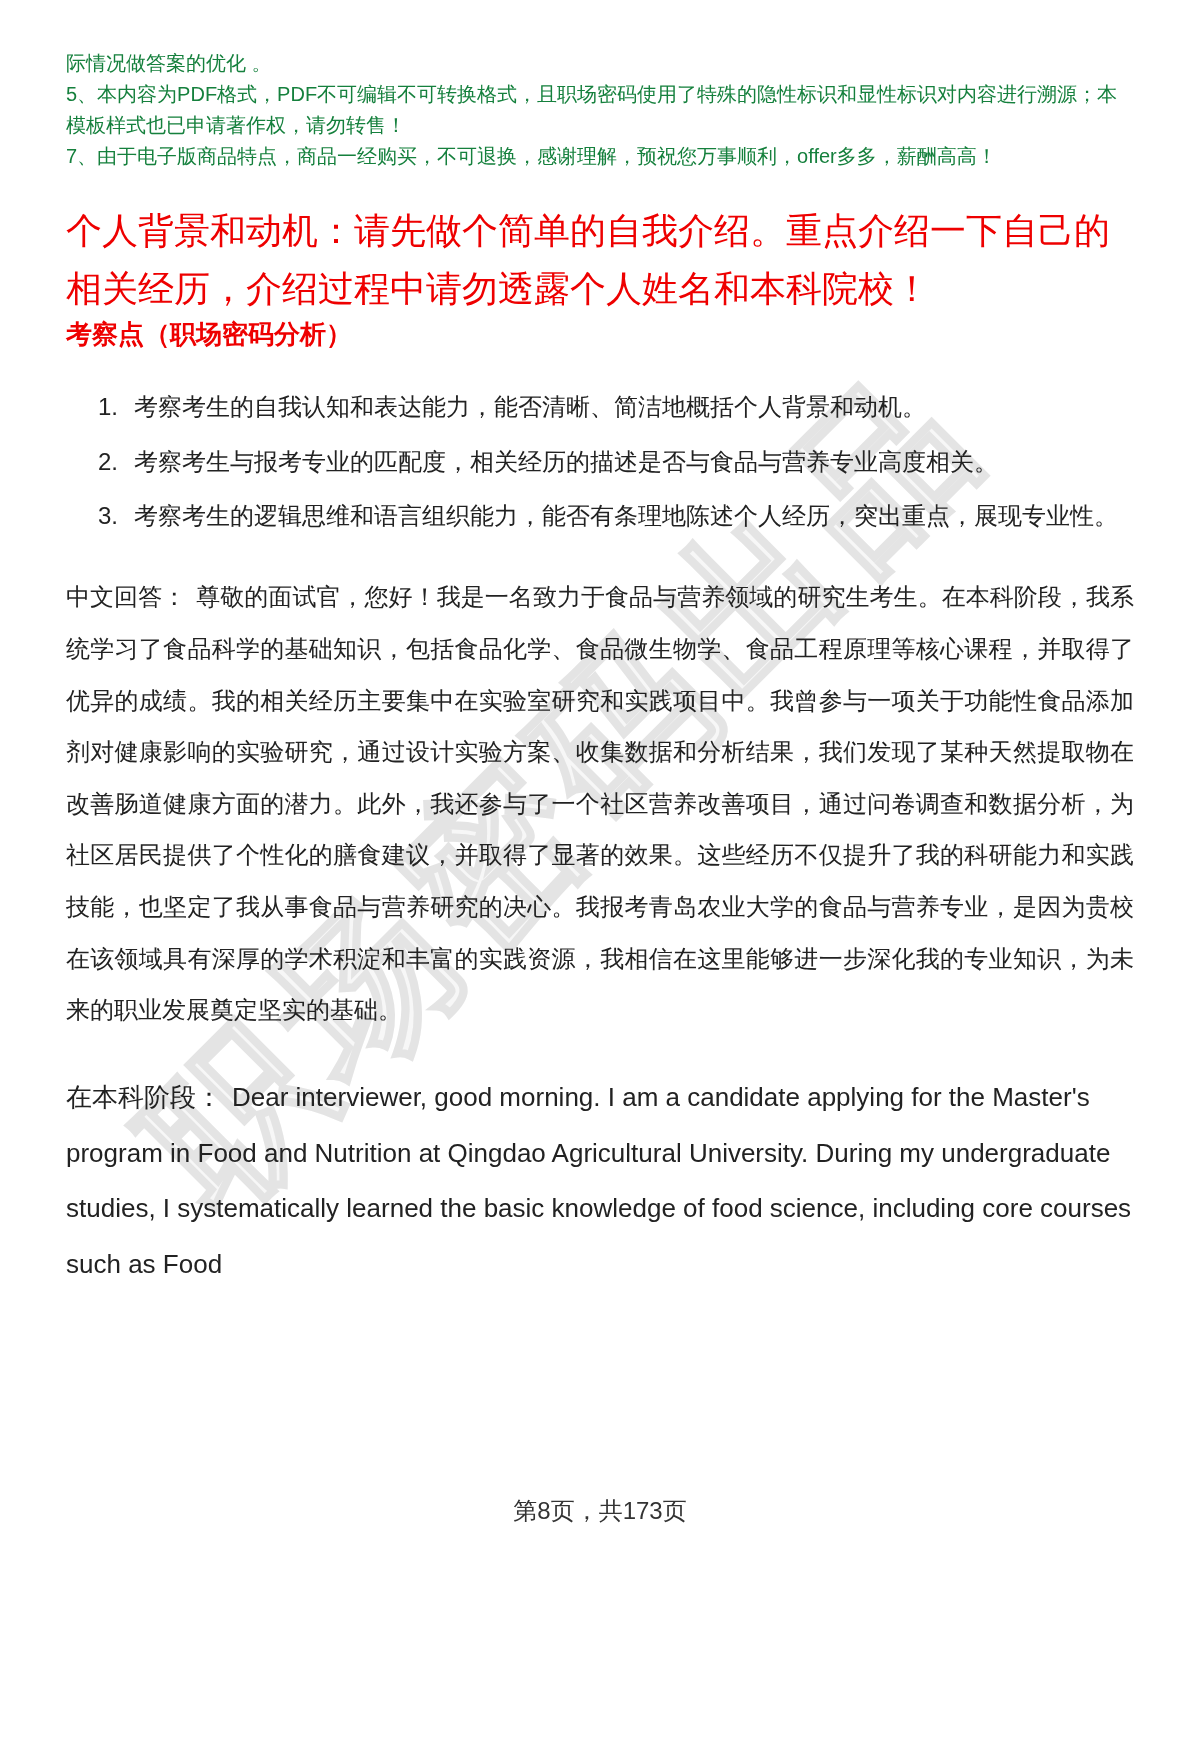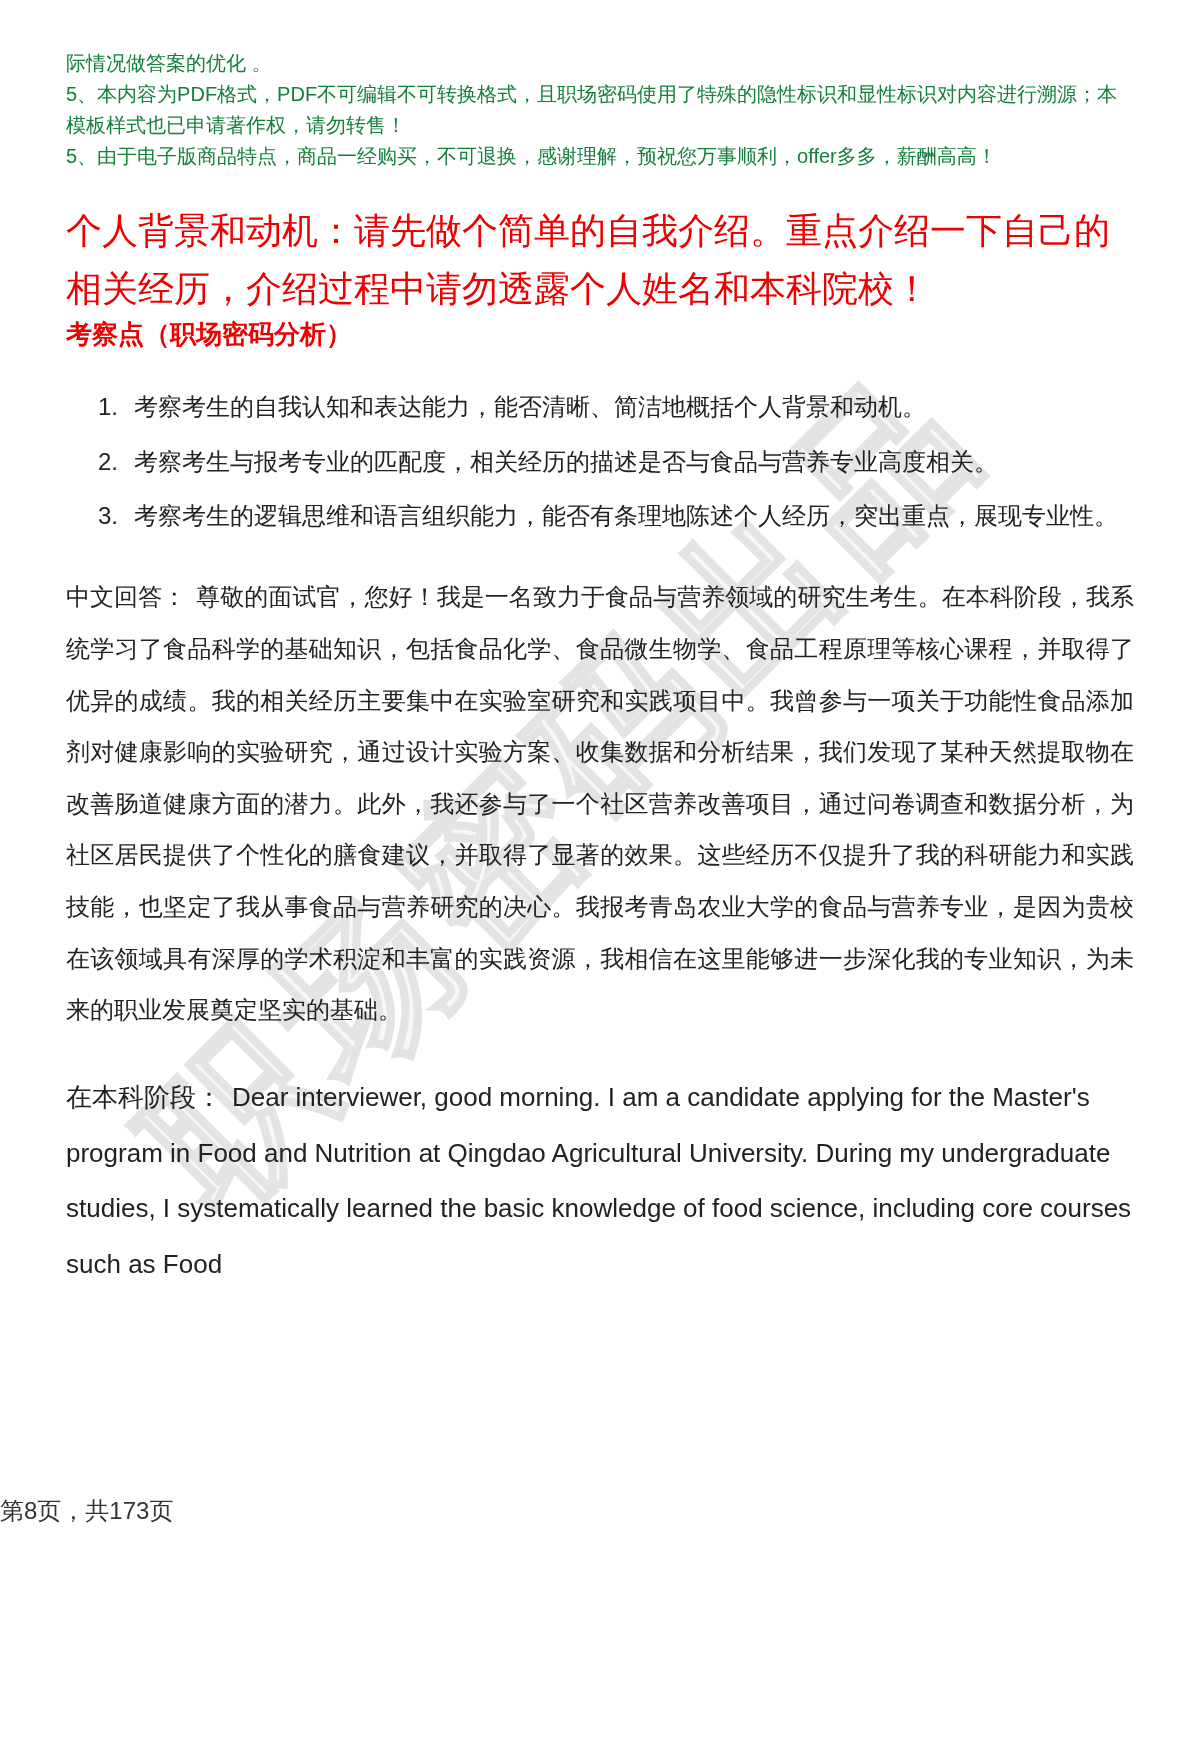--- a/index.html
+++ b/index.html
@@ -78,36 +78,36 @@
     font-size: 26px;
     line-height: 2.15;
     text-align: left;
   }
   .answer .label { margin-right: 10px; }
   .page-footer {
     position: absolute;
     top: 1495px;
     left: 0;
     width: 100%;
-    text-align: left;
+    text-align: center;
     font-size: 24px;
     color: #333333;
     z-index: 1;
   }
 </style>
 </head>
 <body>
 
 <div class="watermark">职场密码出品</div>
 
 <div class="content">
 
   <p class="note">际情况做答案的优化 。</p>
   <p class="note">5、本内容为PDF格式，PDF不可编辑不可转换格式，且职场密码使用了特殊的隐性标识和显性标识对内容进行溯源；本模板样式也已申请著作权，请勿转售！</p>
-  <p class="note">5、由于电子版商品特点，商品一经购买，不可退换，感谢理解，预祝您万事顺利，offer多多，薪酬高高！</p>
+  <p class="note">7、由于电子版商品特点，商品一经购买，不可退换，感谢理解，预祝您万事顺利，offer多多，薪酬高高！</p>
 
   <h2 class="question-heading">个人背景和动机：请先做个简单的自我介绍。重点介绍一下自己的相关经历，介绍过程中请勿透露个人姓名和本科院校！</h2>
 
   <h3 class="section-heading">考察点（职场密码分析）</h3>
 
   <ol class="exam-list">
     <li class="exam-item">
       <span class="num">1.</span>
       <span class="txt">考察考生的自我认知和表达能力，能否清晰、简洁地概括个人背景和动机。</span>
     </li>

